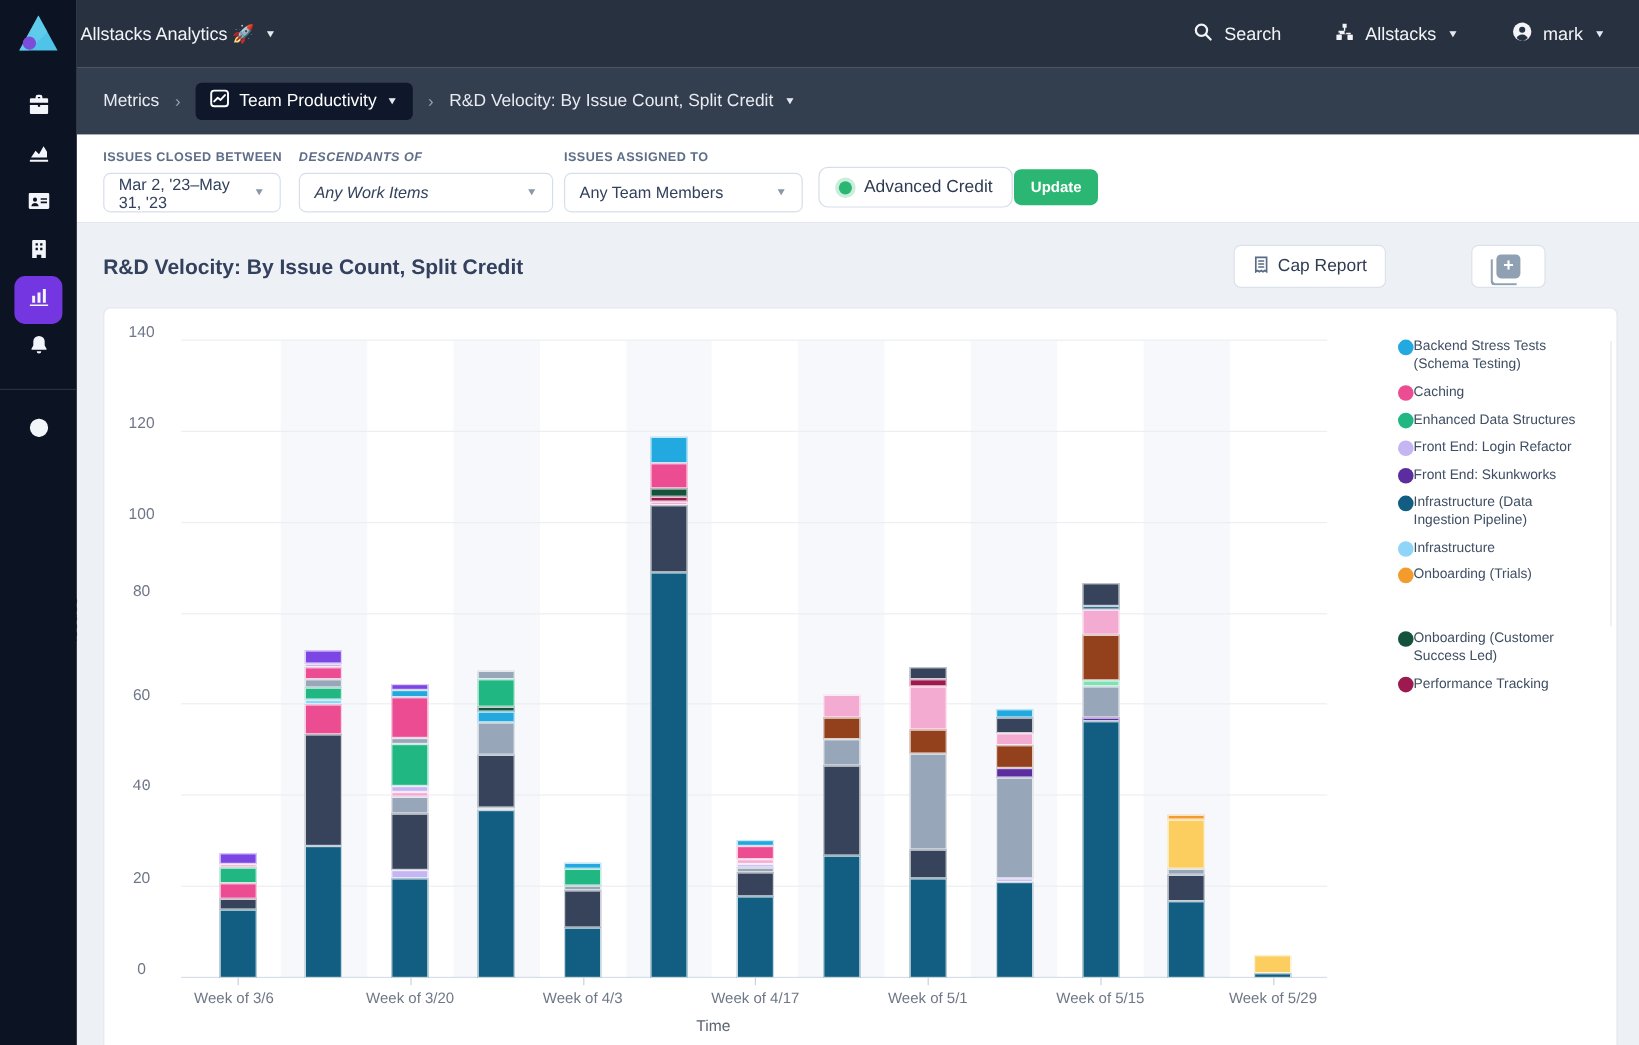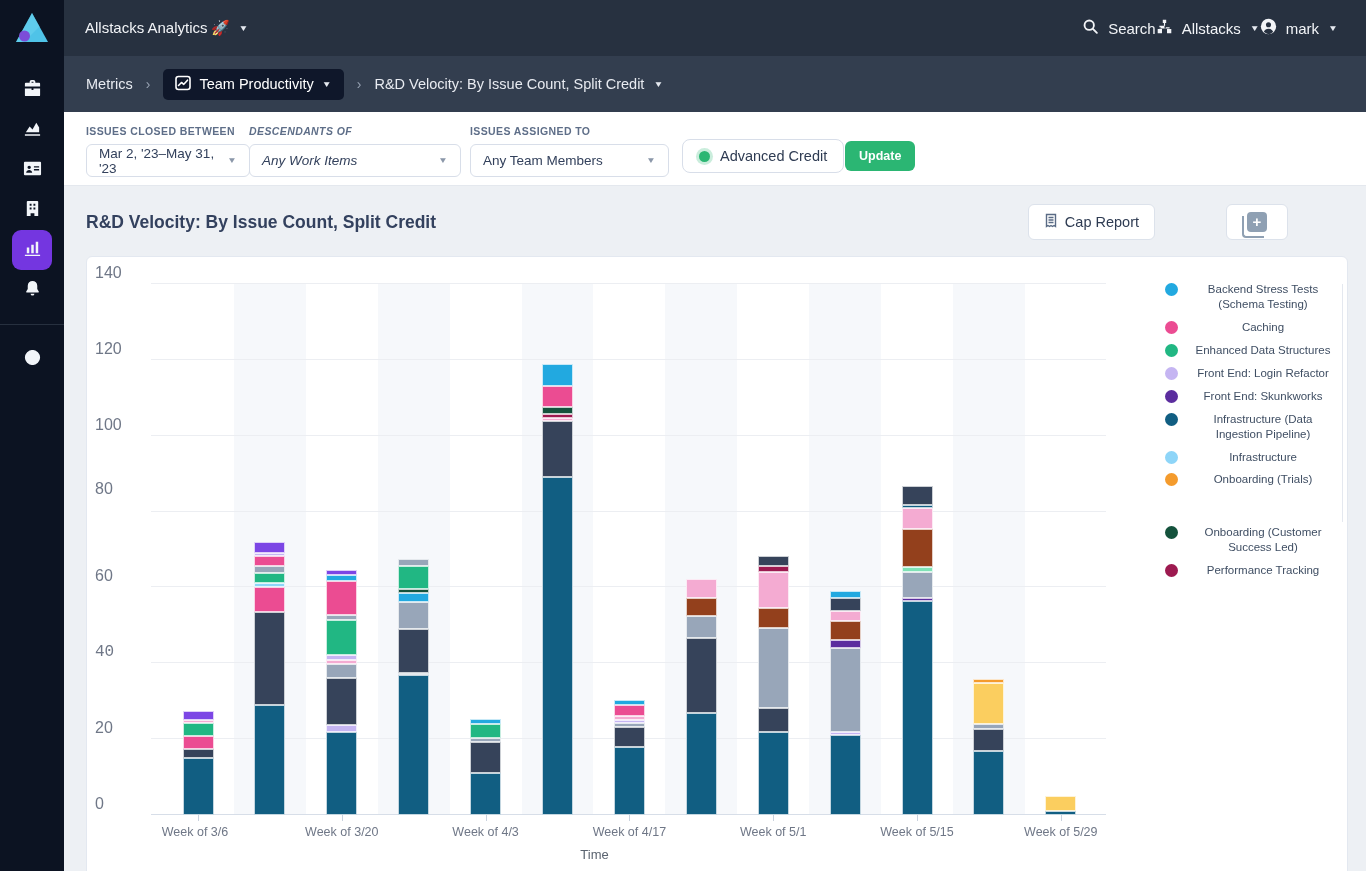--- a/index.html
+++ b/index.html
@@ -13,23 +13,23 @@
   .side-items { margin-top:26px; display:flex; flex-direction:column; align-items:center; gap:0; }
   .side-item { width:40px; height:40px; display:flex; align-items:center; justify-content:center;
     border-radius:9px; cursor:pointer; }
   .side-item svg { width:19px; height:19px; fill:#F2F5F9; stroke:#F2F5F9; }
   .side-item.active { background:#7436E0; }
   .side-sep { width:64px; height:1px; background:#27303F; margin:14px 0; }
 
   
   .navbar { position:absolute; left:64px; top:0; right:0; height:56px; background:#273140;
     display:flex; align-items:center; color:#F2F4F7; z-index:25; }
-  .app-title { margin-left:21px; font-size:15px; display:flex; align-items:center; gap:8px; cursor:pointer; }
+  .app-title { margin-left:3px; font-size:15px; display:flex; align-items:center; gap:8px; cursor:pointer; }
   .caret { font-size:10px; color:#E6EAF0; transform:scaleY(.85); }
-  .nav-right { margin-left:auto; display:flex; align-items:center; margin-right:28px; }
+  .nav-right { margin-left:auto; display:flex; align-items:center; gap:44px; margin-right:28px; }
   .nav-item { display:flex; align-items:center; gap:9px; font-size:15px; cursor:pointer; }
   .nav-item svg { width:17px; height:17px; }
 
   
   .crumbbar { position:absolute; left:64px; top:56px; right:0; height:56px; background:#333E4F;
     display:flex; align-items:center; color:#E8EBF1; font-size:14.5px; z-index:24; }
   .crumb-root { margin-left:22px; cursor:pointer; }
   .crumb-sep { color:#97A2B2; margin:0 13px; font-size:14px; }
   .crumb-btn { background:#0f172a; color:#fff; border:none; border-radius:5px; height:31px;
     padding:0 12px; font-size:14.5px; font-family:inherit; display:flex; align-items:center; gap:8px; cursor:pointer; }
@@ -67,32 +67,32 @@
   .add-glyph::before { content:""; position:absolute; left:-5px; top:4px; width:20px; height:20px;
     border-left:2px solid #8FA0B3; border-bottom:2px solid #8FA0B3; border-radius:0 0 0 4px; }
 
   
   .card { position:absolute; left:86px; top:256px; width:1262px; height:640px; background:#fff;
     border:1px solid #E3E8F0; border-radius:6px; }
   .plot { position:absolute; left:64px; top:27px; width:955px; height:531px; }
   .gridline { position:absolute; left:0; width:100%; height:1px; background:#ECEEF2; }
   .axisline { position:absolute; left:0; bottom:0; width:100%; height:1px; background:#D7DEE8; }
   .band { position:absolute; top:0; height:100%; background:#F6F8FB; }
-  .ylab { position:absolute; width:46px; text-align:left; font-size:16px; color:#6F7787;
+  .ylab { position:absolute; width:46px; text-align:center; font-size:13px; color:#6F7787;
     transform:translateY(-50%); }
   .xtick { position:absolute; width:1px; height:6px; background:#C9D2DE; top:531px; }
   .xlab { position:absolute; top:541px; font-size:12.5px; color:#6F7787; transform:translateX(-50%); white-space:nowrap; }
   .xaxis-title { position:absolute; top:563px; left:0; width:955px; text-align:center;
     transform:translateX(-34px); font-size:13px; color:#5B6470; }
   .yaxis-title { position:absolute; left:-46px; top:252px; transform:rotate(-90deg); transform-origin:center;
     font-size:13px; color:#5B6470; }
   .bar { position:absolute; bottom:0; width:31px; display:flex; flex-direction:column-reverse; }
   .seg { width:100%; border:1px solid rgba(255,255,255,.75); }
   .legend { position:absolute; left:1078px; top:25px; width:176px; }
-  .legend-item { display:flex; gap:11px; margin-bottom:8px; cursor:pointer;text-align:center; }
+  .legend-item { display:flex; margin-bottom:8px; cursor:pointer; }
   .legend-dot { flex:0 0 13px; width:13px; height:13px; border-radius:50%; margin-top:1px; }
   .legend-label { font-size:11.5px; color:#3F4E63; line-height:1.3; width:148px; }
   .legend-scroll { position:absolute; right:4px; top:27px; width:1px; height:238px; background:#E4E8EF; }
 </style>
 </head>
 <body>
 
 <div class="sidebar">
   <div class="logo">
     <svg viewBox="0 0 34 32" width="34" height="32">
@@ -213,21 +213,21 @@
   <span class="crumb-sep">›</span>
   <div class="crumb-page">
     <span>R&amp;D Velocity: By Issue Count, Split Credit</span>
     <span class="caret">▼</span>
   </div>
 </div>
 
 <div class="filterbar">
   <div class="f-group" style="left:22px;">
     <div class="f-label">ISSUES CLOSED BETWEEN</div>
-    <div class="f-select" style="width:164px;">
+    <div class="f-select" style="width:148px;">
       <span>Mar 2, '23–May 31, '23</span>
       <span class="caret">▼</span>
     </div>
   </div>
   <div class="f-group" style="left:185px;font-style:italic;">
     <div class="f-label">DESCENDANTS OF</div>
     <div class="f-select" style="width:212px;">
       <span>Any Work Items</span>
       <span class="caret">▼</span>
     </div>

